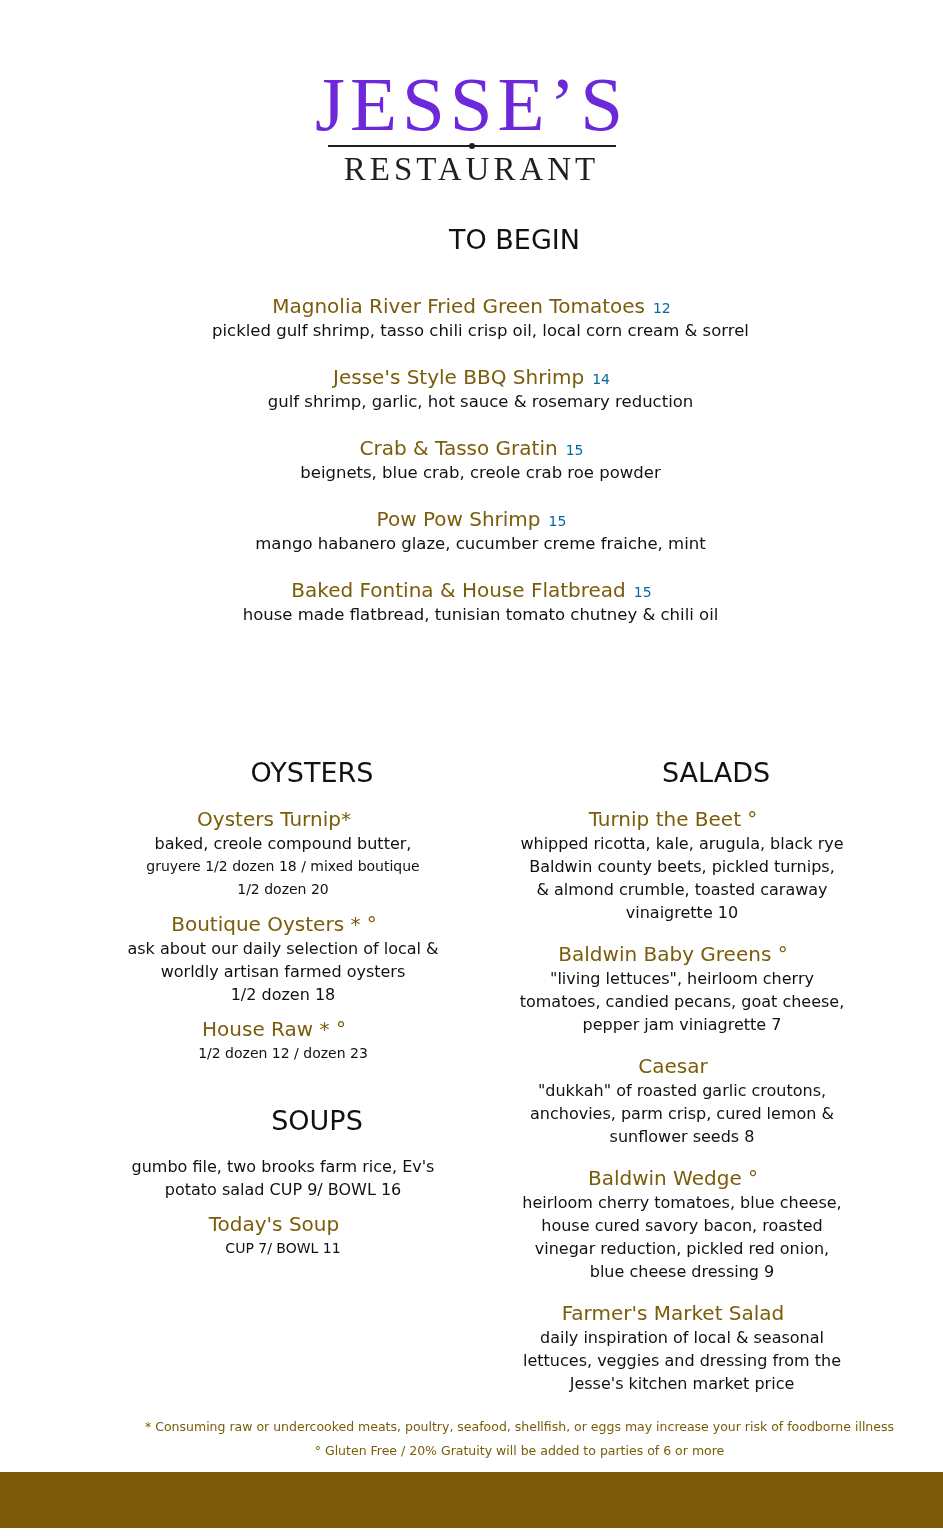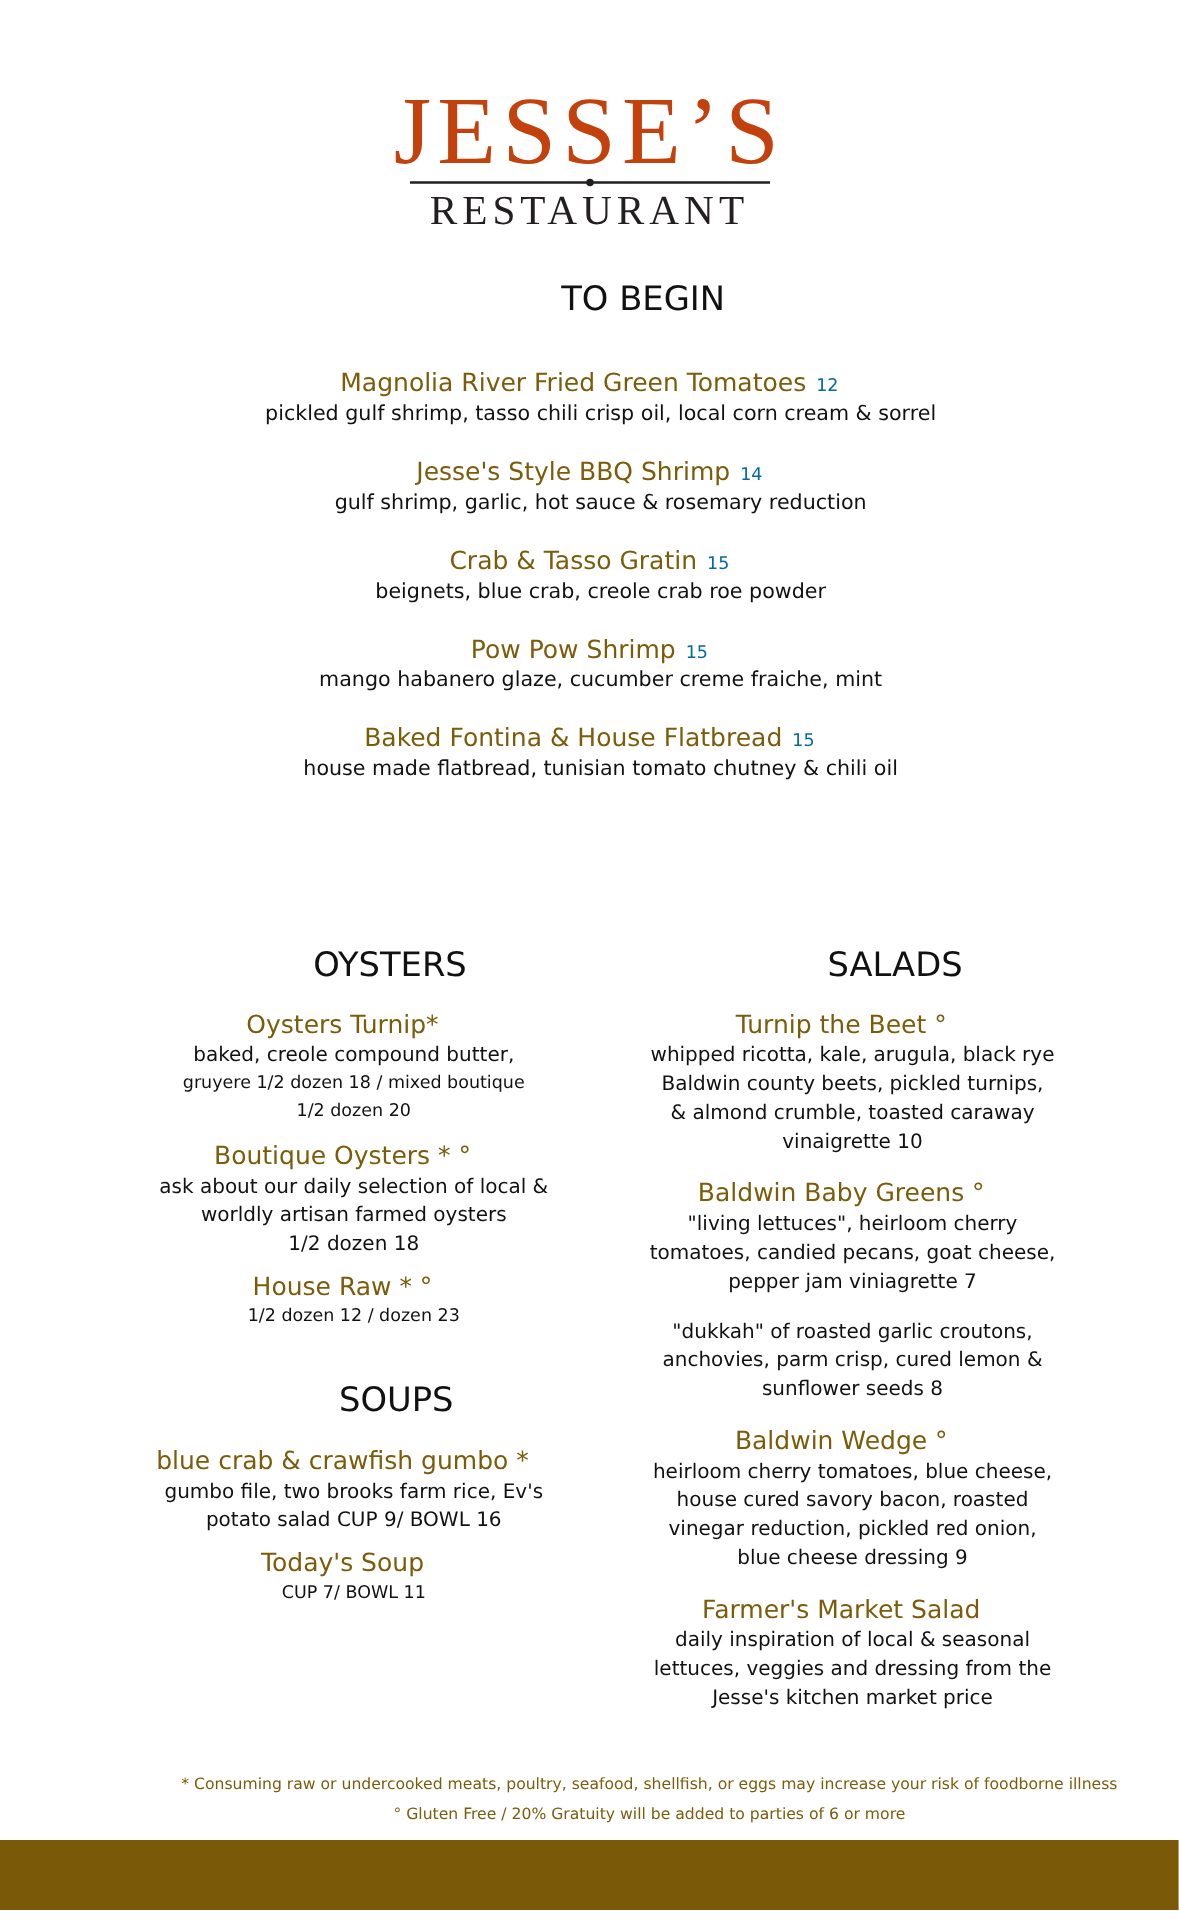--- a/index.html
+++ b/index.html
@@ -1,20 +1,20 @@
 <!DOCTYPE html>
 <html><head>
 <meta charset="utf-8">
 <style>
   html, body { margin: 0; padding: 0; background: #ffffff; }
   body { width: 943px; height: 1536px; position: relative; overflow: hidden;
          font-family: "DejaVu Sans", "Liberation Sans", sans-serif; color: #111; }
   .logo { position: absolute; left: 0; width: 943px; top: 68px; text-align: center; }
   .logo-main { font-family: "Liberation Serif", "DejaVu Serif", serif; font-size: 77px;
-               line-height: 72px; letter-spacing: 5px; color: #c2410c; }
+               line-height: 72px; letter-spacing: 5px; color: #6d28d9; }
   .logo-rule { position: relative; width: 288px; height: 2px; background: #231f20;
                margin: 5px auto 0 auto; }
   .logo-dot { position: absolute; left: 50%; top: -2px; width: 6px; height: 6px;
               margin-left: -3px; border-radius: 50%; background: #231f20; }
   .logo-sub { font-family: "Liberation Serif", "DejaVu Serif", serif; font-size: 33px;
               line-height: 36px; letter-spacing: 4px; color: #231f20; margin-top: 4px; }
 
   .heading { position: absolute; text-align: center; font-size: 27px; color: #111;
              font-family: "DejaVu Sans", sans-serif; font-weight: normal; margin-left: 43px; }
   .section { position: absolute; text-align: center; }
@@ -85,21 +85,20 @@
   </div>
   <div class="menu-item">
     <div class="item-name">House Raw * °</div>
     <div class="item-desc small-price">1/2 dozen 12 / dozen 23</div>
   </div>
 </div>
 
 <div class="heading" style="left:94px;width:360px;top:1105px;">SOUPS</div>
 <div class="section col soups" style="left:94px;width:360px;top:1155px;">
   <div class="menu-item">
-    <div class="item-name">blue crab &amp; crawfish gumbo *</div>
     <div class="item-desc">gumbo file, two brooks farm rice, Ev's</div>
     <div class="item-desc">potato salad  CUP 9/ BOWL 16</div>
   </div>
   <div class="menu-item">
     <div class="item-name">Today's Soup</div>
     <div class="item-desc small-price">CUP 7/ BOWL 11</div>
   </div>
 </div>
 
 <div class="heading" style="left:488px;width:370px;top:757px;">SALADS</div>
@@ -111,20 +110,21 @@
     <div class="item-desc">&amp; almond crumble, toasted caraway</div>
     <div class="item-desc">vinaigrette  10</div>
   </div>
   <div class="menu-item">
     <div class="item-name">Baldwin Baby Greens  °</div>
     <div class="item-desc">"living lettuces", heirloom cherry</div>
     <div class="item-desc">tomatoes, candied pecans, goat cheese,</div>
     <div class="item-desc">pepper jam viniagrette  7</div>
   </div>
   <div class="menu-item">
+    <div class="item-name">Caesar</div>
     <div class="item-desc">"dukkah" of roasted garlic croutons,</div>
     <div class="item-desc">anchovies, parm crisp, cured lemon &amp;</div>
     <div class="item-desc">sunflower seeds  8</div>
   </div>
   <div class="menu-item">
     <div class="item-name">Baldwin Wedge  °</div>
     <div class="item-desc">heirloom cherry tomatoes, blue cheese,</div>
     <div class="item-desc">house cured savory bacon, roasted</div>
     <div class="item-desc">vinegar reduction, pickled red onion,</div>
     <div class="item-desc">blue cheese dressing  9</div>

